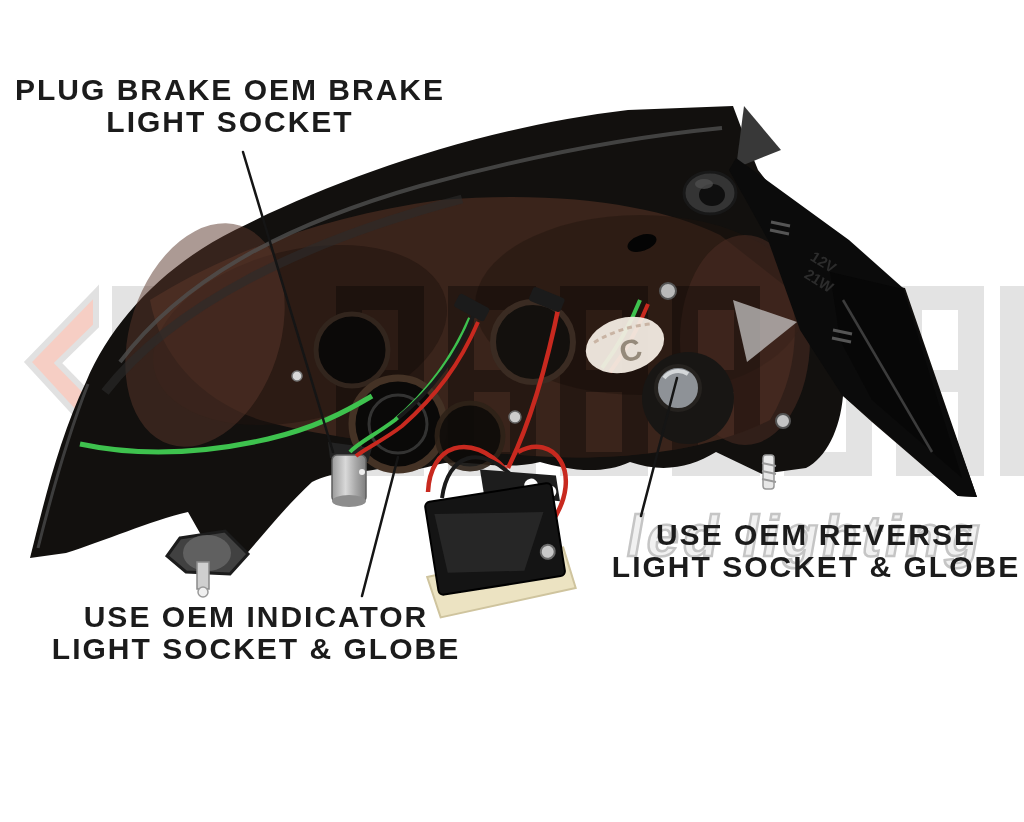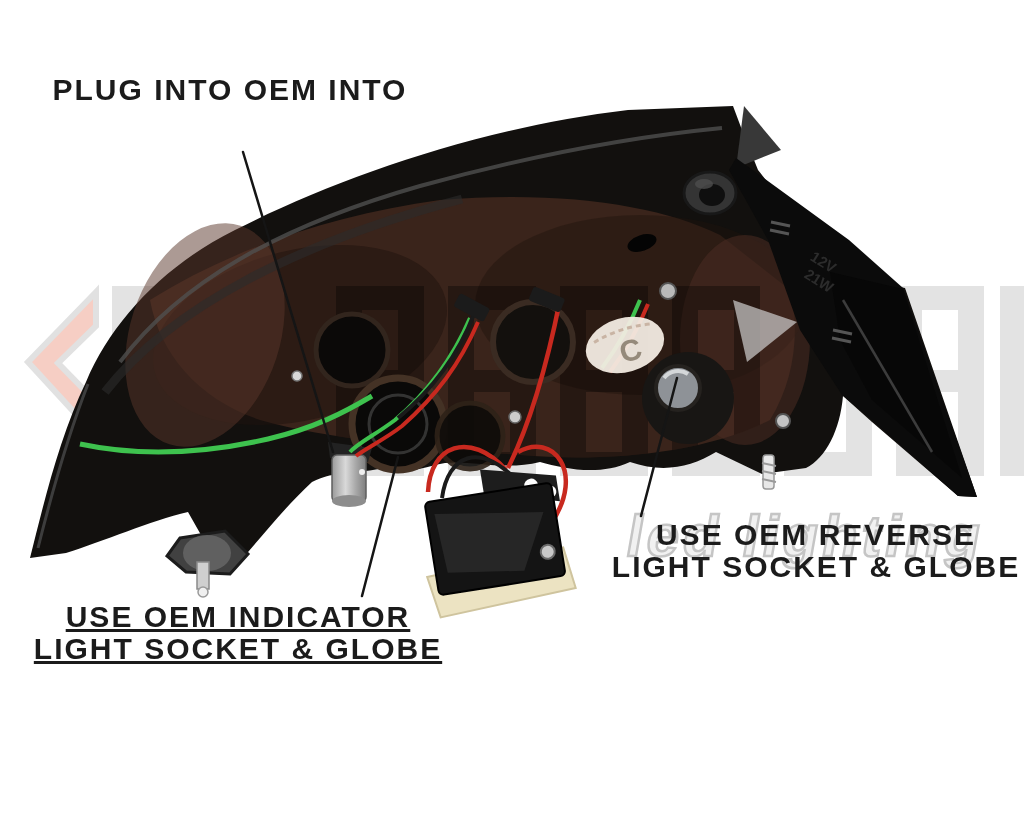--- a/index.html
+++ b/index.html
@@ -8,21 +8,21 @@
     font-family:"Liberation Sans", sans-serif;
   }
   .scene{position:absolute;left:0;top:0;width:1024px;height:822px;}
   .callout{
     position:absolute;transform:translateX(-50%);text-align:center;
     color:#1b1b1b;font-weight:700;font-size:30px;letter-spacing:2px;line-height:1.08;
     white-space:nowrap;
   }
   .callout .ln{display:block;}
   #callout-brake{left:230px;top:74px;}
-  #callout-indicator{left:238px;top:601px;text-decoration:underline;}
+  #callout-indicator{left:256px;top:601px;}
   #callout-reverse{left:816px;top:519px;}
 </style>
 </head>
 <body>
 
 <div class="stage">
 
   <svg class="scene" viewBox="0 0 1024 822">
     <defs>
       <g id="wm-glyph">
@@ -201,21 +201,22 @@
     </g>
 
     <g stroke="#151515" stroke-width="2.5" stroke-linecap="round">
       <line x1="243" y1="152" x2="333" y2="452"></line>
       <line x1="362" y1="596" x2="398" y2="457"></line>
       <line x1="641" y1="516" x2="677" y2="378"></line>
     </g>
   </svg>
 
   <div class="callout" id="callout-brake">
-    <span class="ln">PLUG INTO OEM INTO</span>
+    <span class="ln">PLUG BRAKE OEM BRAKE</span>
+    <span class="ln">LIGHT SOCKET</span>
   </div>
 
   <div class="callout" id="callout-indicator">
     <span class="ln">USE OEM INDICATOR</span>
     <span class="ln">LIGHT SOCKET &amp; GLOBE</span>
   </div>
 
   <div class="callout" id="callout-reverse">
     <span class="ln">USE OEM REVERSE</span>
     <span class="ln">LIGHT SOCKET &amp; GLOBE</span>

